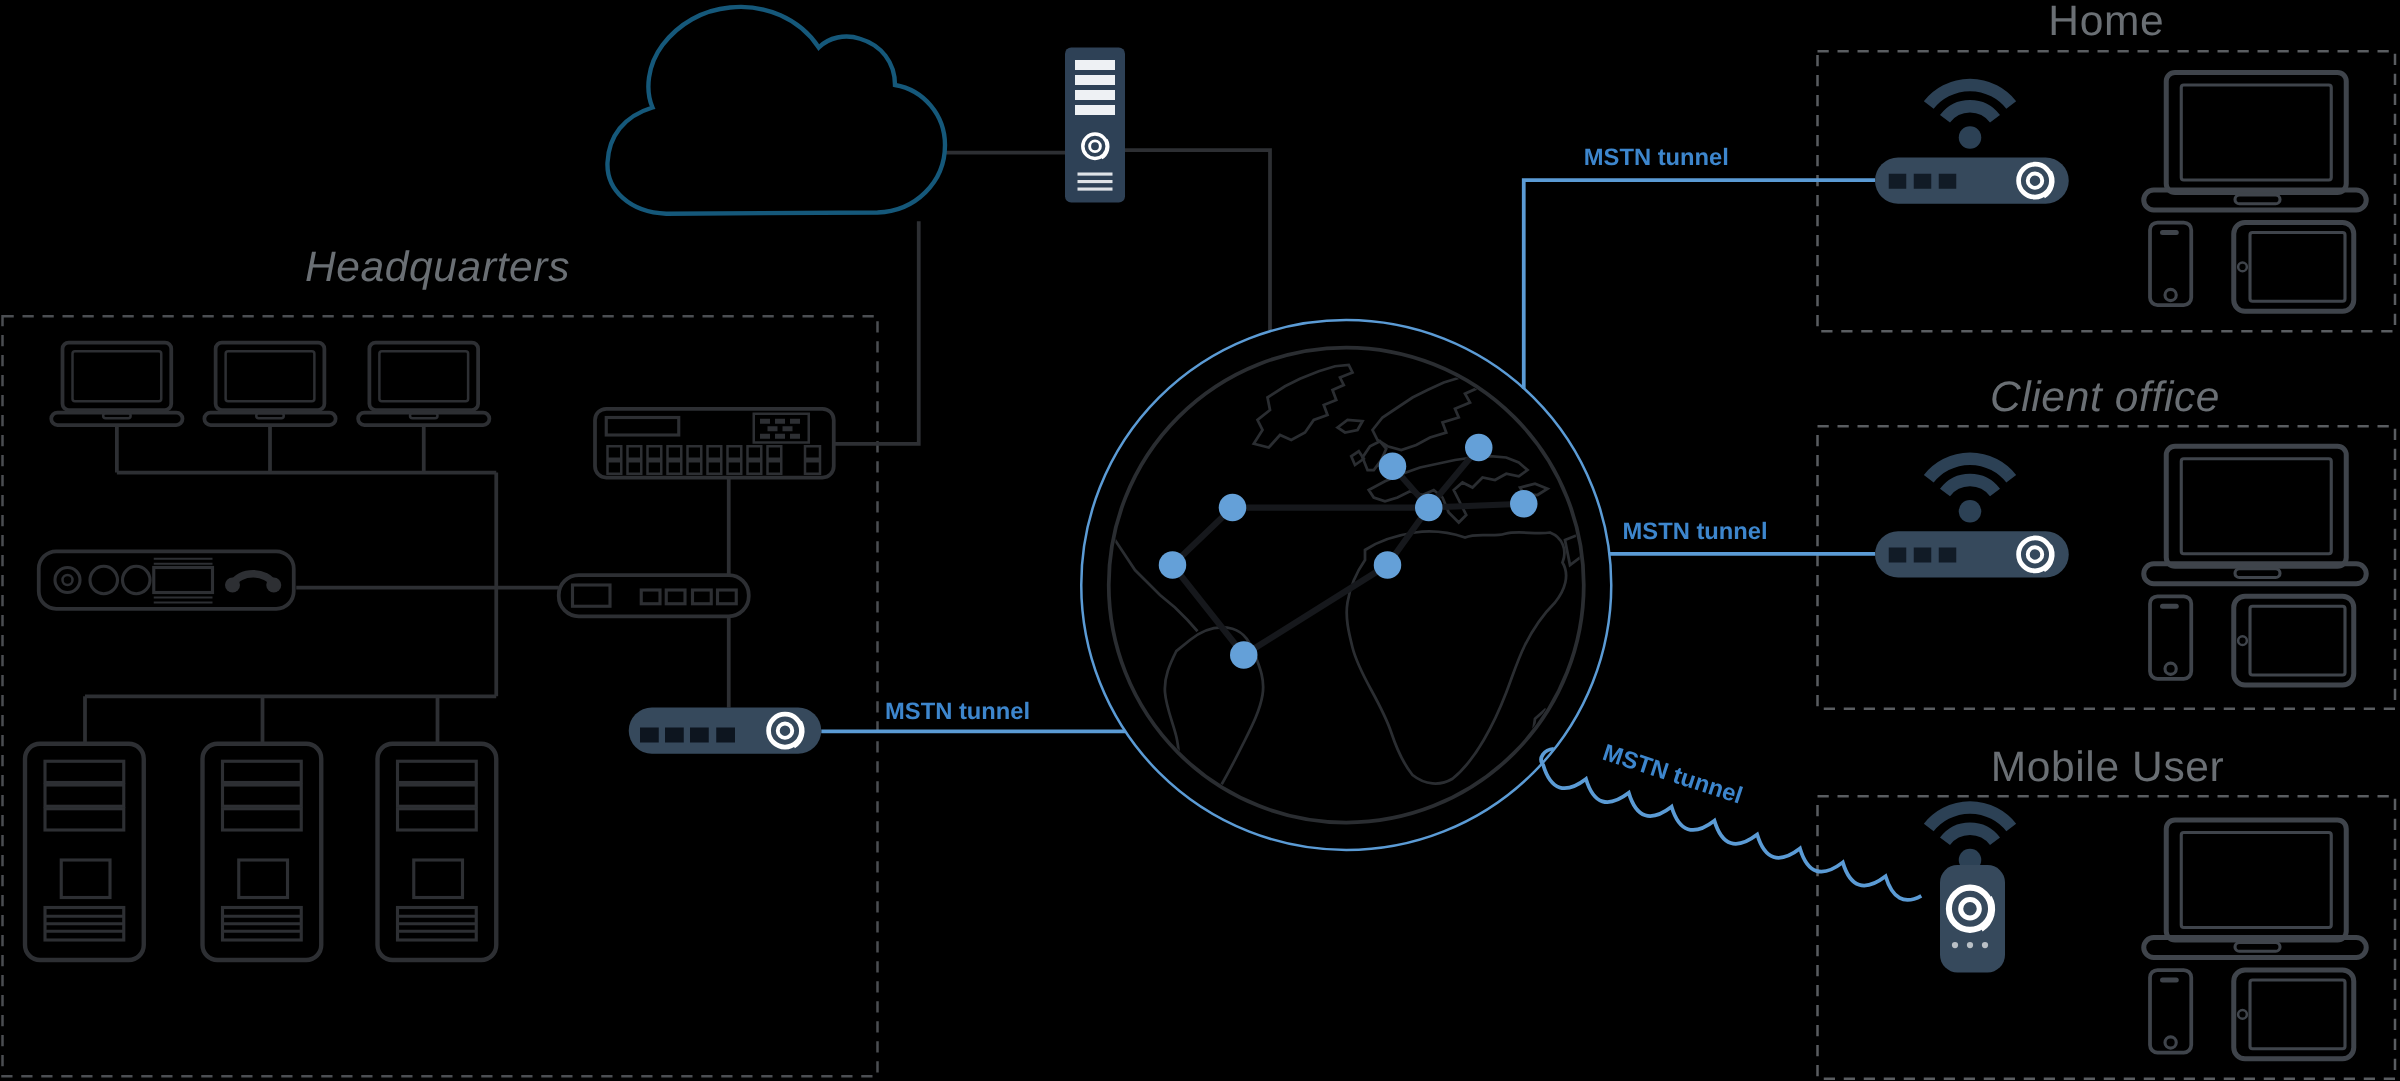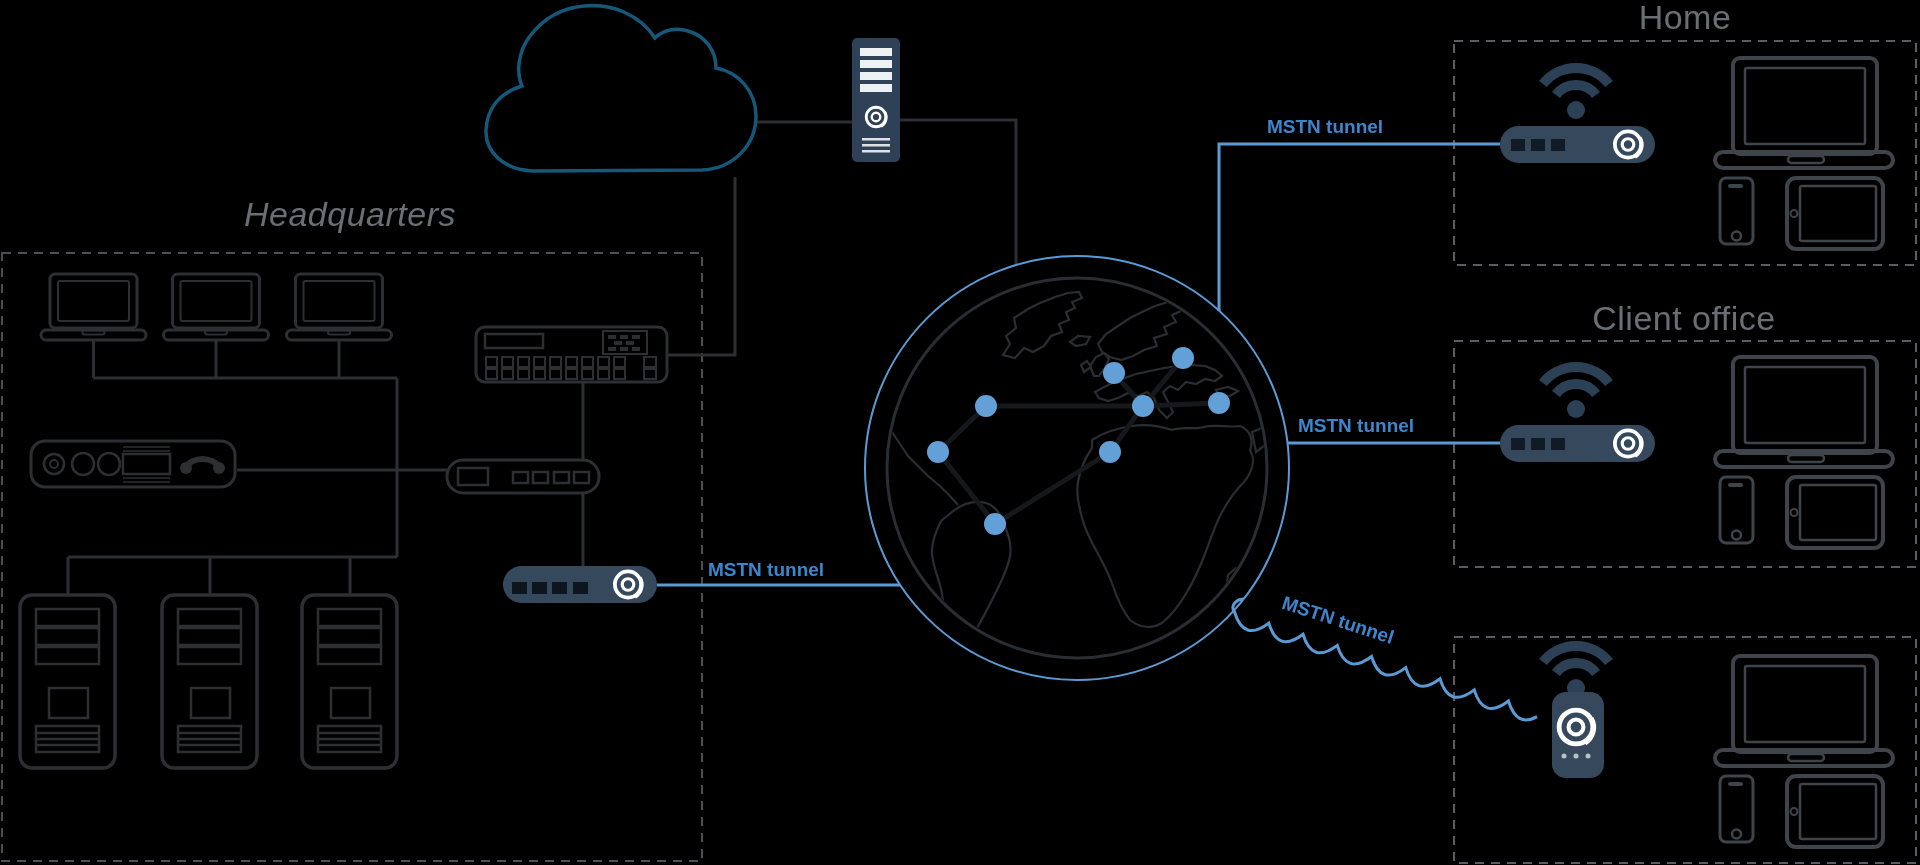--- a/index.html
+++ b/index.html
@@ -273,19 +273,20 @@
     <circle cx="1588" cy="756" r="2.5" fill="#b9c0c6"></circle>
   </g>
 
   <use href="#device-cluster" transform="translate(1715,57)"></use>
   <use href="#device-cluster" transform="translate(1715,356)"></use>
   <use href="#device-cluster" transform="translate(1715,655)"></use>
 </svg>
 
   <div class="sec-title" style="left:350px;top:195px;font-style:italic;">Headquarters</div>
   <div class="sec-title" style="left:1685px;top:-2px;">Home</div>
-  <div class="sec-title" style="left:1684px;top:299px;">Client office</div>
+  <div class="sec-title" style="left:1684px;top:299px;font-style:italic;">Client office</div>
+  <div class="sec-title" style="left:1686px;top:595px;">Mobile User</div>
 
   <div class="tunnel-label" style="left:708px;top:559px;">MSTN tunnel</div>
   <div class="tunnel-label" style="left:1267px;top:116px;">MSTN tunnel</div>
   <div class="tunnel-label" style="left:1298px;top:415px;">MSTN tunnel</div>
   <div class="tunnel-label rot" style="left:1286px;top:592px;">MSTN tunnel</div>
 </div>
 
 </body></html>

